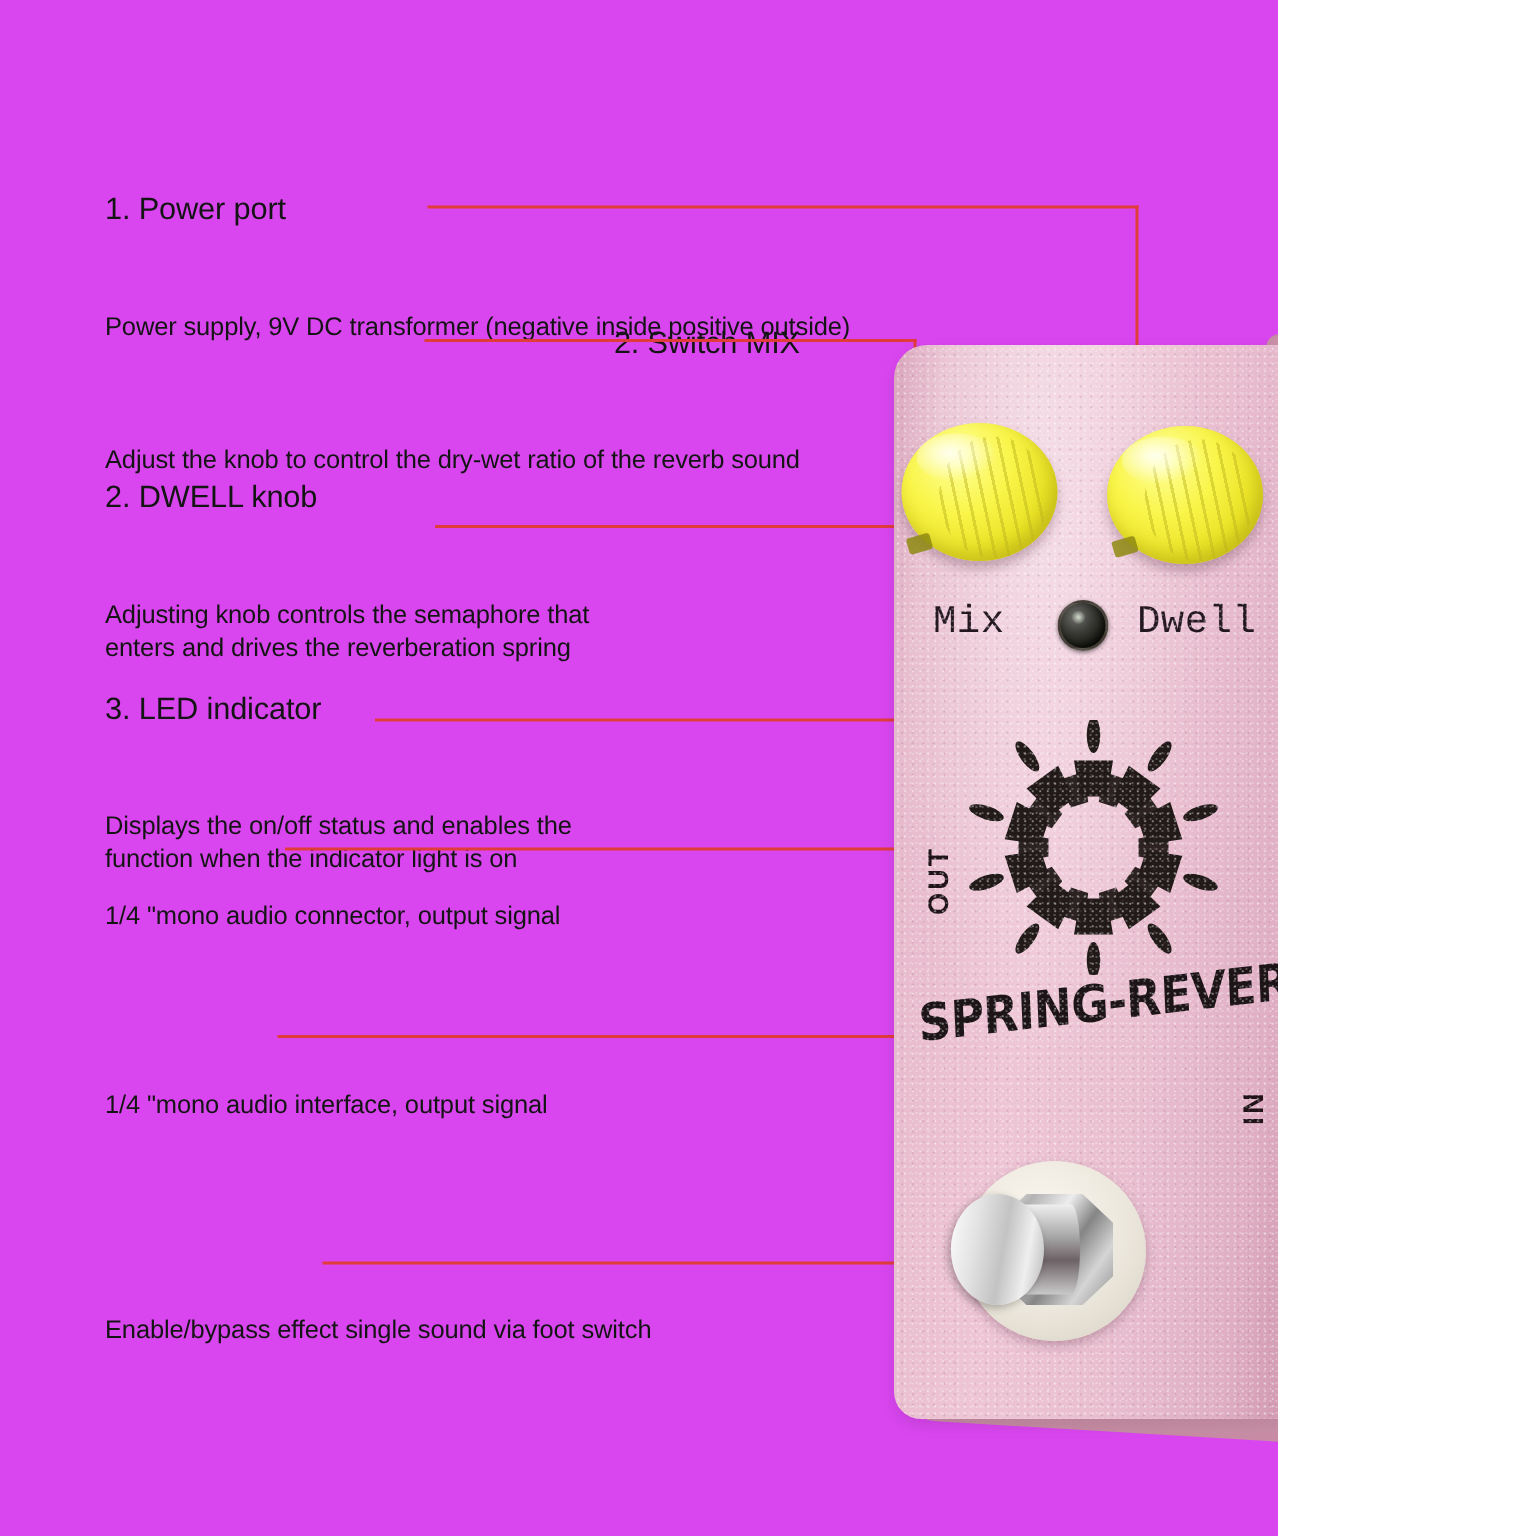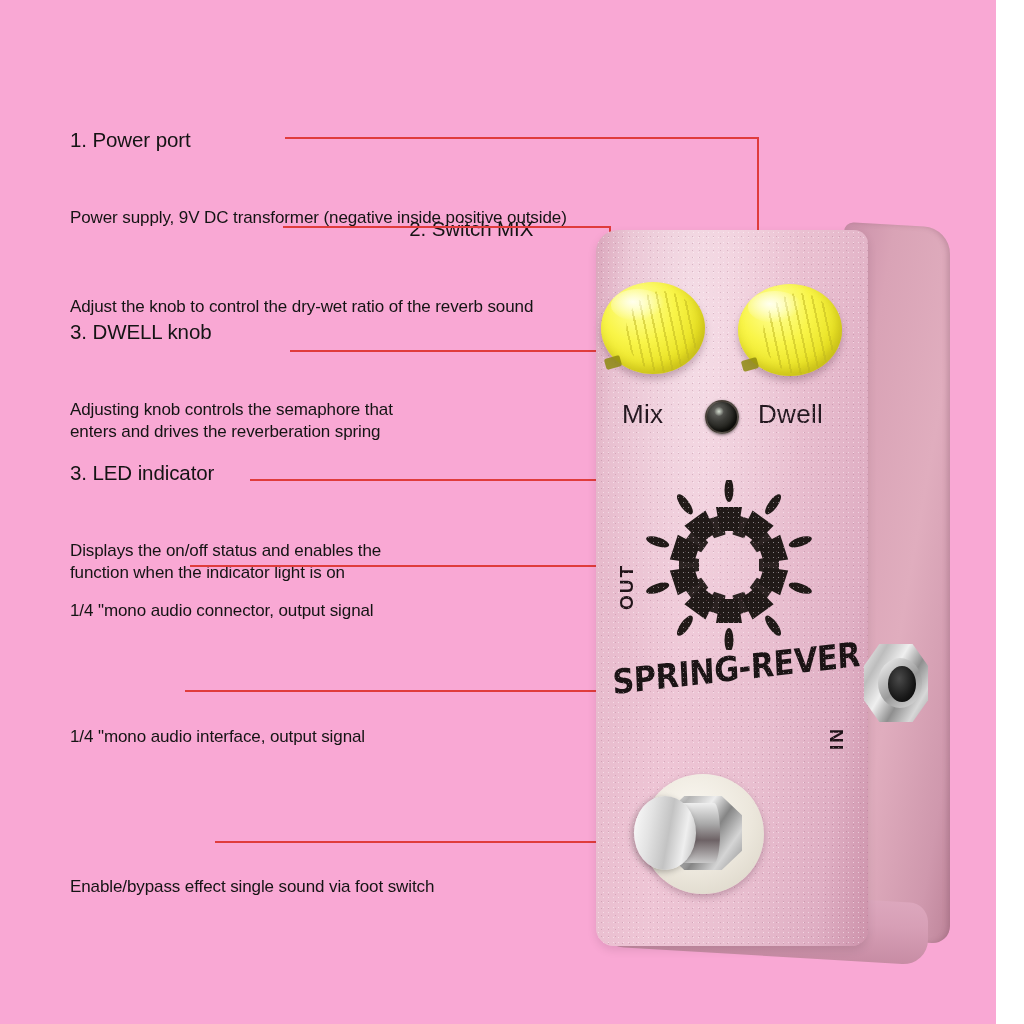--- a/index.html
+++ b/index.html
@@ -2,23 +2,23 @@
 <html><head>
 <meta charset="utf-8">
 <style>
   html, body {
     margin: 0;
     padding: 0;
     background: #ffffff;
   }
   #page {
     position: relative;
-    width: 996px;
+    width: 852px;
     height: 1024px;
-    background: #f9a8d4;
+    background: #d946ef;
     overflow: hidden;
     font-family: "Liberation Sans", sans-serif;
     color: #1a1a1a;
   }
 
   
   .ann {
     position: absolute;
     line-height: 1.30;
     font-size: 20.5px;
@@ -143,21 +143,21 @@
     width:34%; height:30%;
     border-radius:50%;
     background: radial-gradient(circle, rgba(220,230,215,.9), rgba(220,230,215,0) 72%);
   }
 
   
   .knob-label {
     position:absolute;
     font-size: 26px;
     color:#241820;
-    font-family:Liberation Sans, sans-serif;
+    font-family:Liberation Mono, monospace;
     letter-spacing:.3px;
   }
 
   
   .jack-label {
     position:absolute;
     font-size: 19px;
     color:#201318;
     font-weight:600;
     letter-spacing:2px;
@@ -235,21 +235,21 @@
     <span class="ttl">1. Power port</span>
     <span class="dsc">Power supply, 9V DC transformer (negative inside positive outside)</span>
   </div>
 
   <div class="ann" style="left:70px; top:163px;text-align:right;">
     <span class="ttl">2. Switch MIX</span>
     <span class="dsc">Adjust the knob to control the dry-wet ratio of the reverb sound</span>
   </div>
 
   <div class="ann" style="left:70px; top:266px;">
-    <span class="ttl">3. DWELL knob</span>
+    <span class="ttl">2. DWELL knob</span>
     <span class="dsc">Adjusting knob controls the semaphore that
 enters and drives the reverberation spring</span>
   </div>
 
   <div class="ann" style="left:70px; top:407px;">
     <span class="ttl">3. LED indicator</span>
     <span class="dsc">Displays the on/off status and enables the
 function when the indicator light is on</span>
   </div>
 

